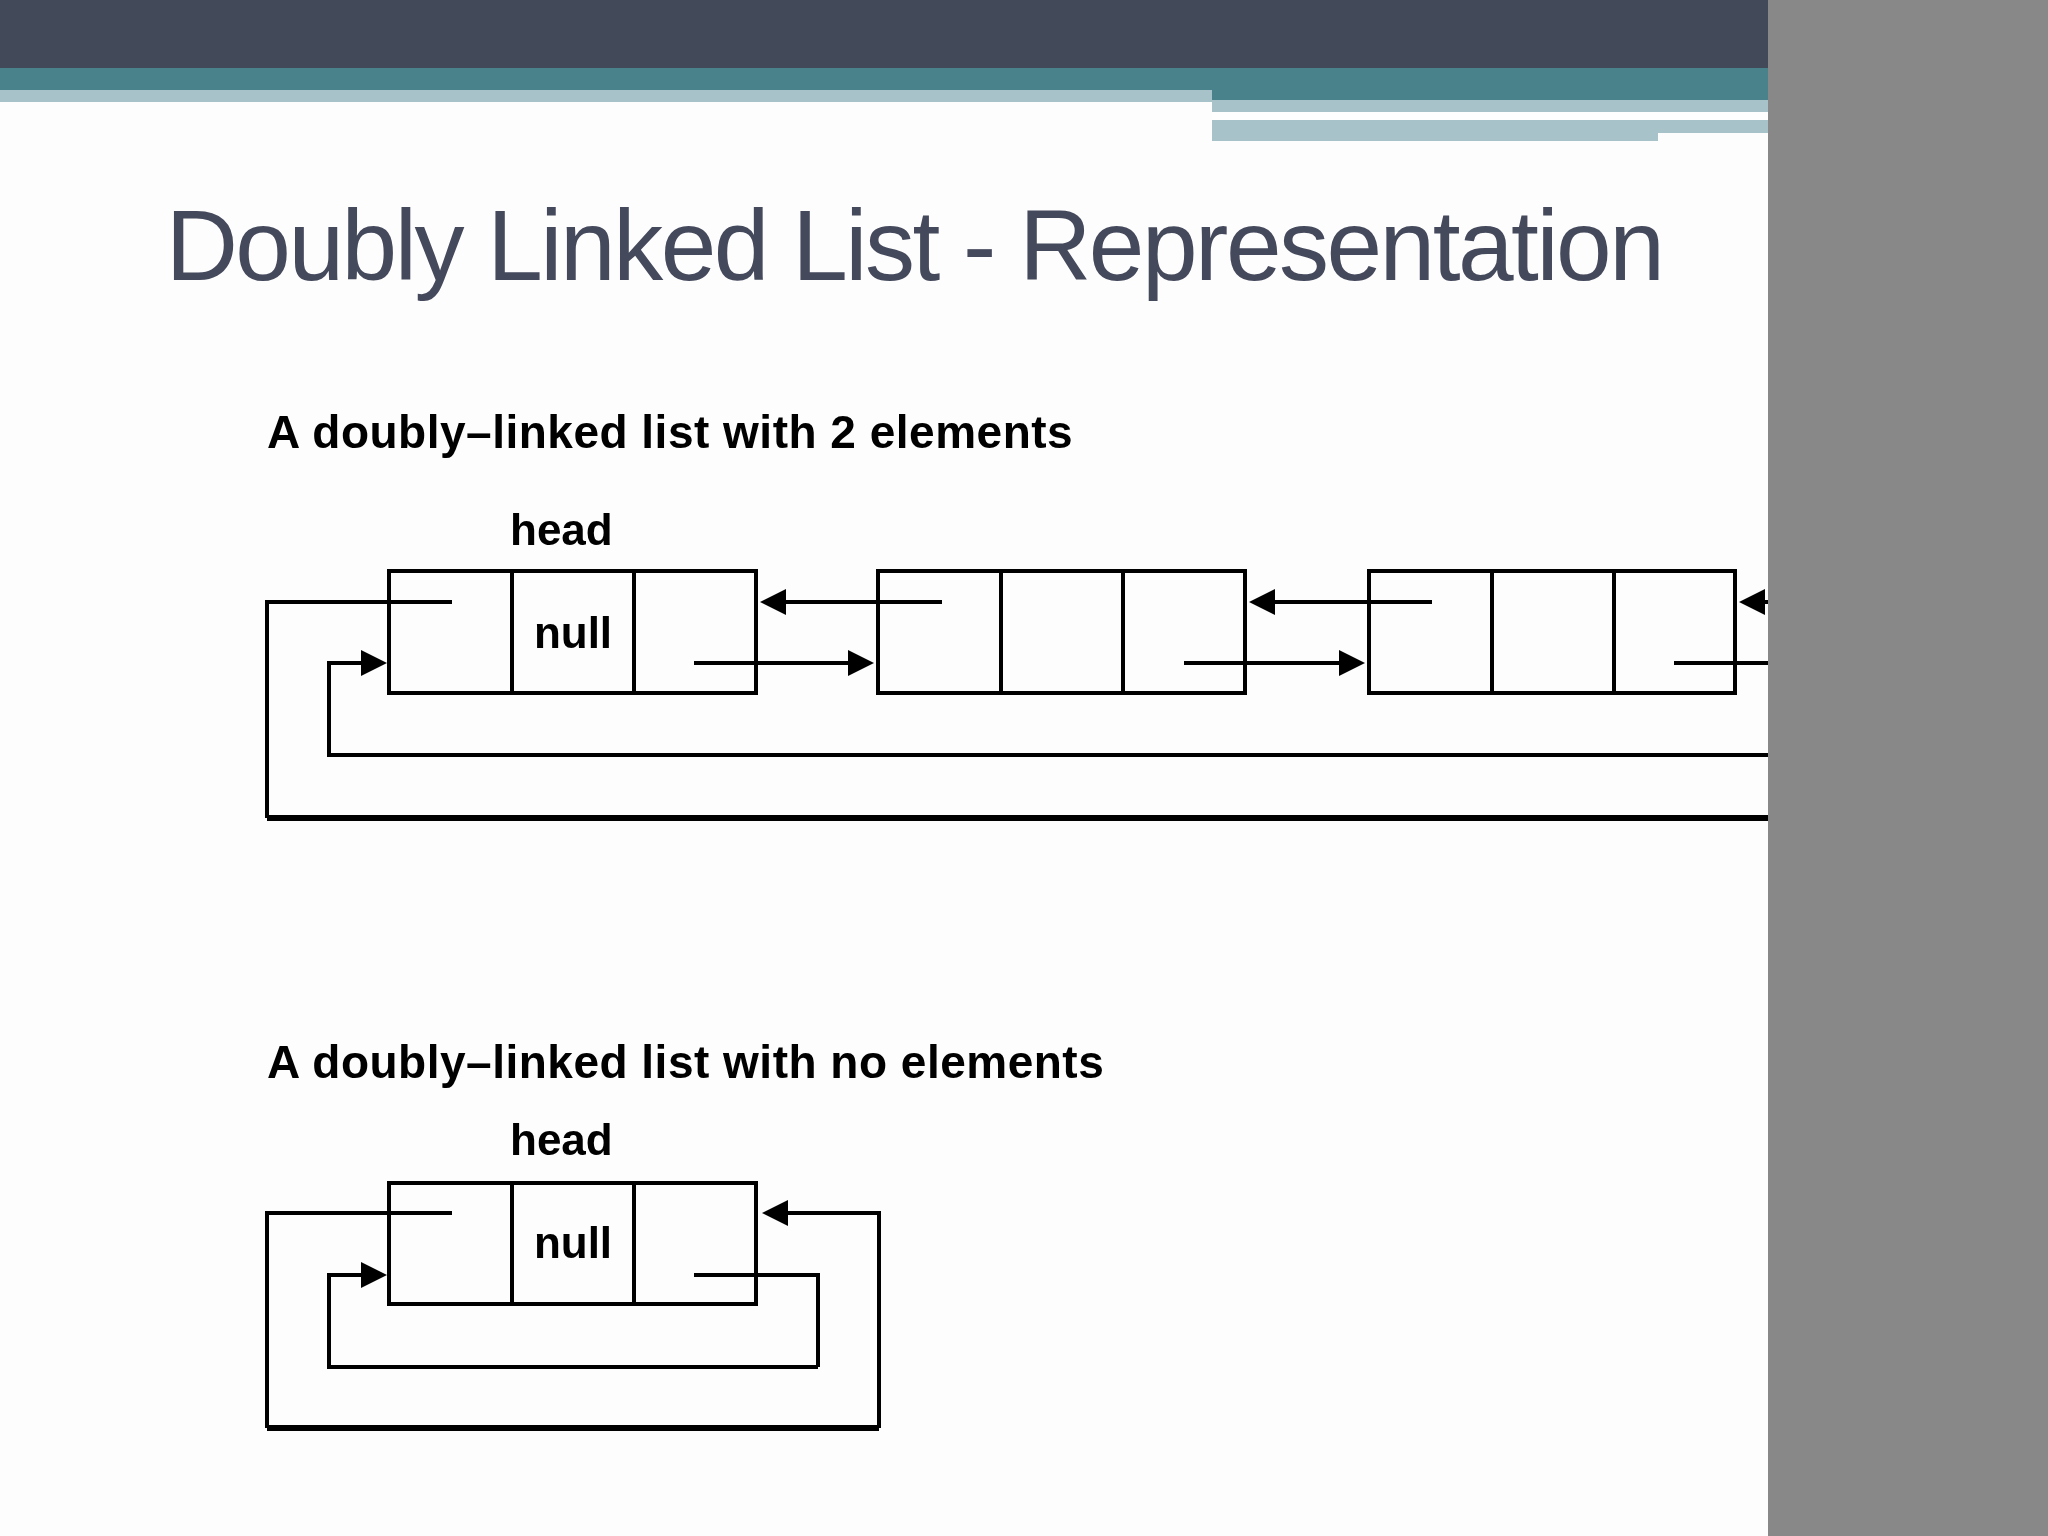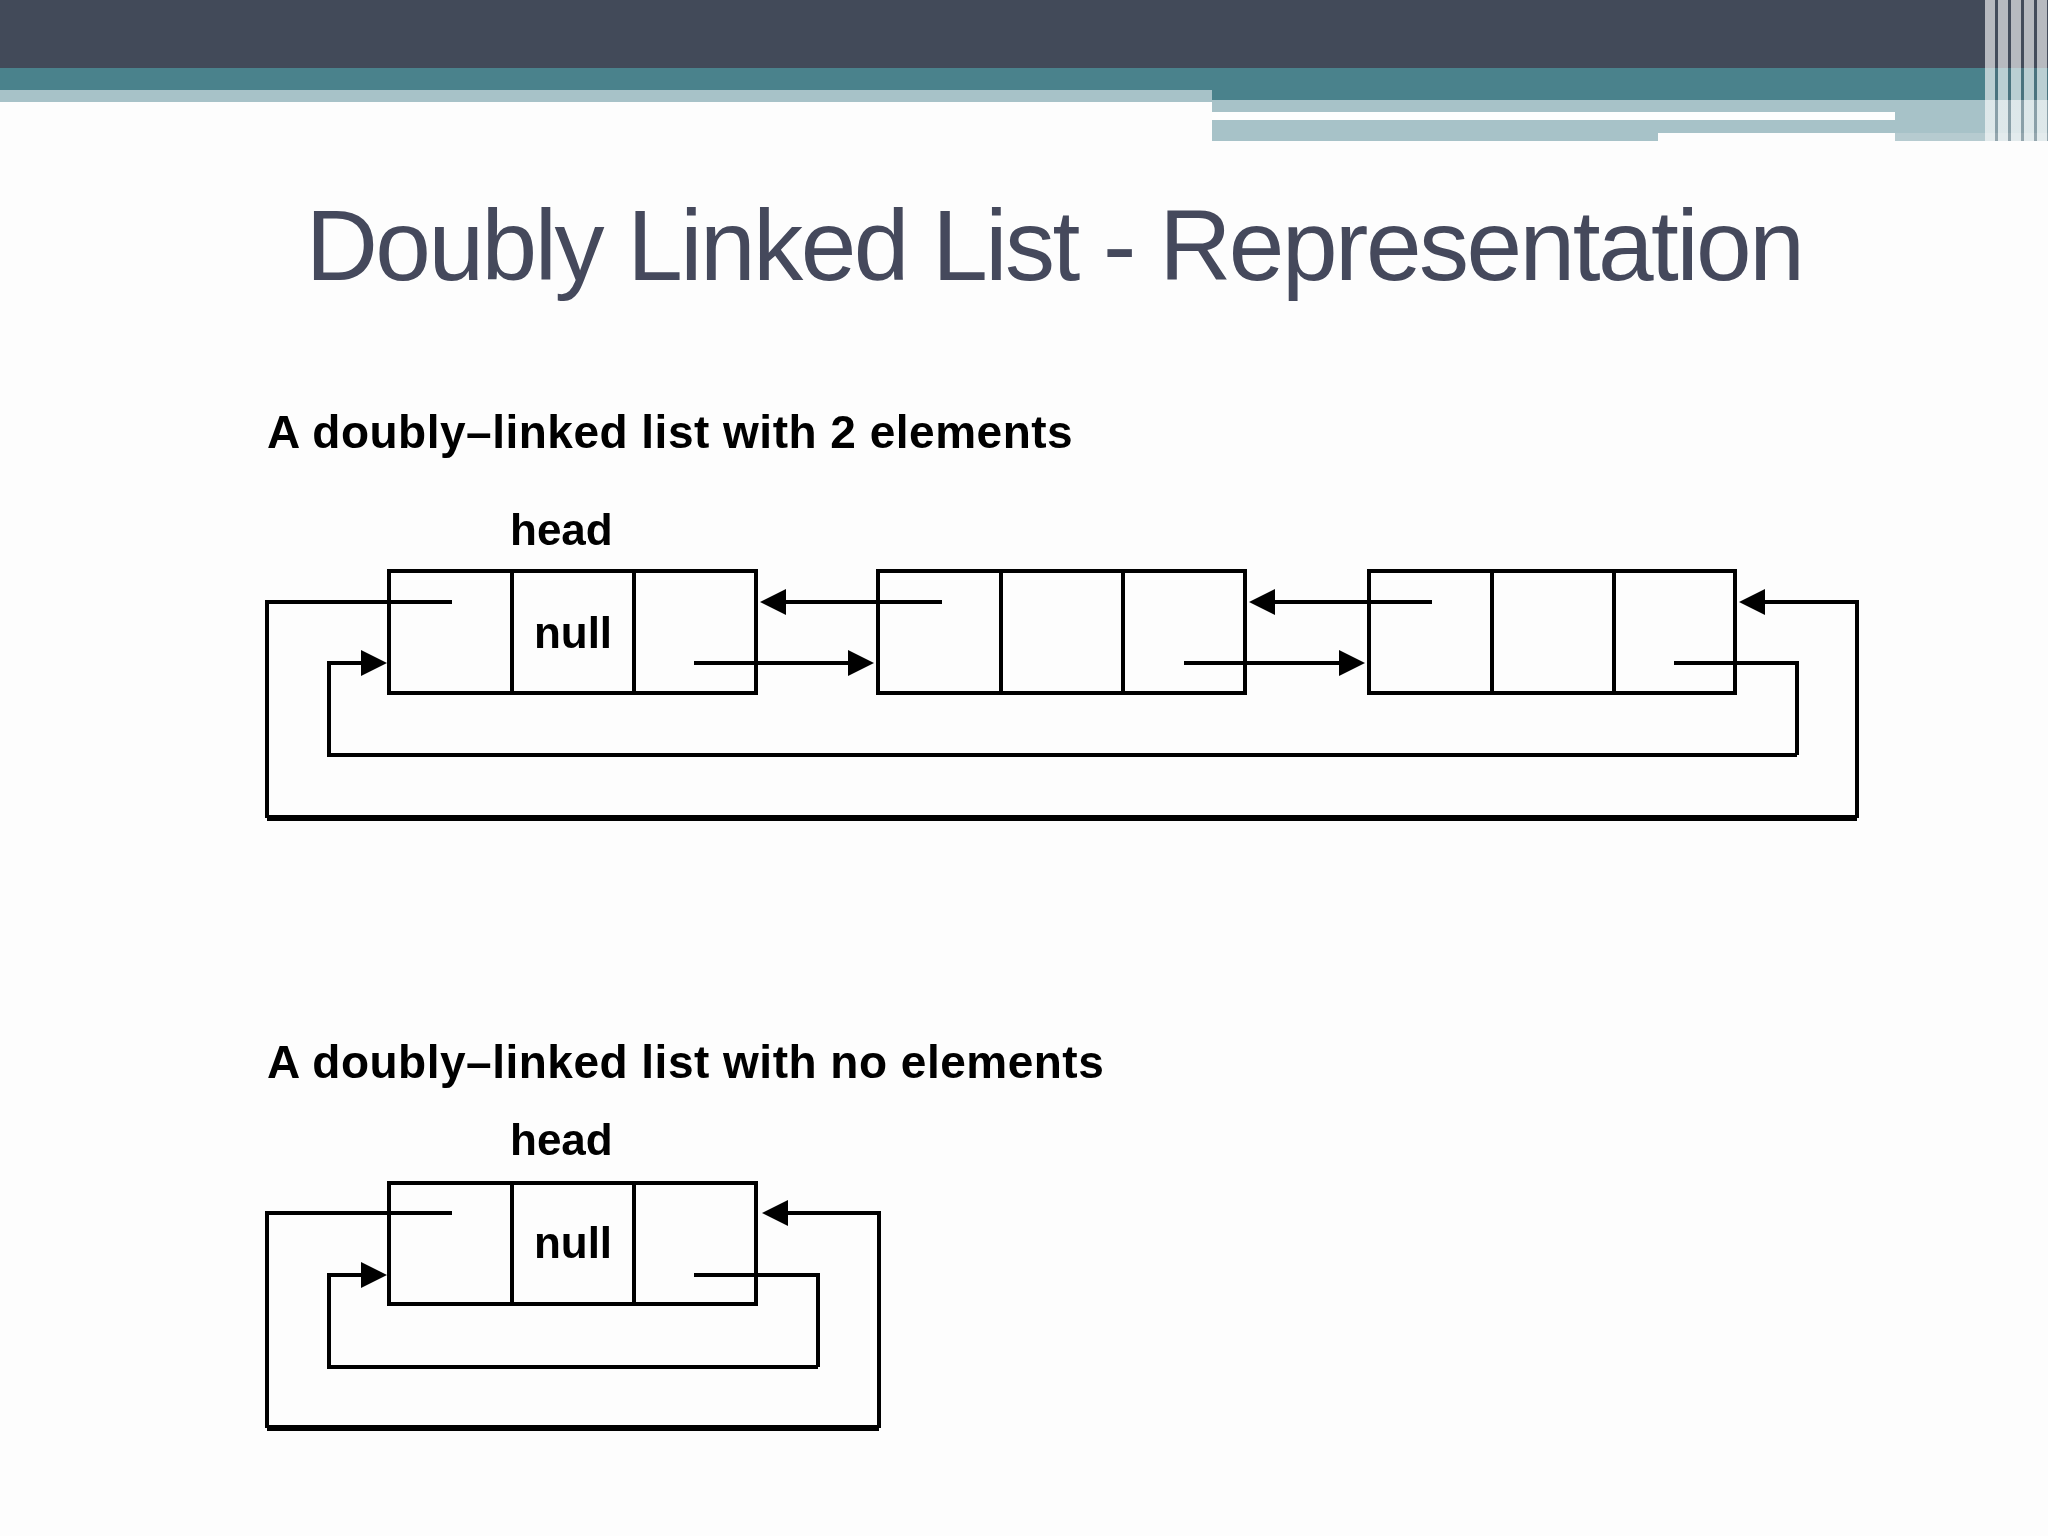--- a/index.html
+++ b/index.html
@@ -1,18 +1,18 @@
 <!DOCTYPE html>
 <html><head>
 <meta charset="utf-8">
 <style>
   html,body{margin:0;padding:0;background:#888;}
   .slide{
     position:relative;
-    width:2048px;height:1536px;
+    width:1768px;height:1536px;
     background:#fdfdfd;
     overflow:hidden;
     font-family:"Liberation Sans", sans-serif;
     text-decoration:underline;
   }
   
   .bar{position:absolute;left:0;width:100%;}
   .bar-dark{top:0;height:68px;background:#424a59;}
   .bar-teal{top:68px;height:22px;background:#4a828c;}
   .bar-light-left{position:absolute;left:0;top:90px;width:1212px;height:12px;background:#a7c2c8;}

